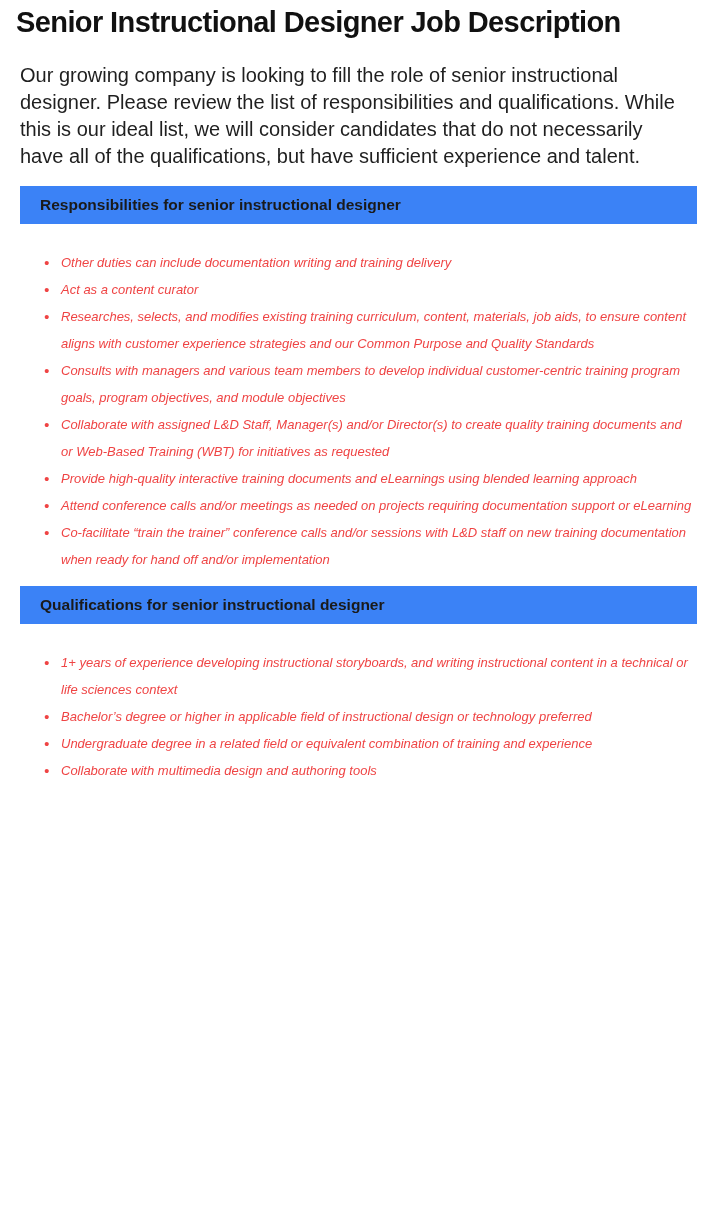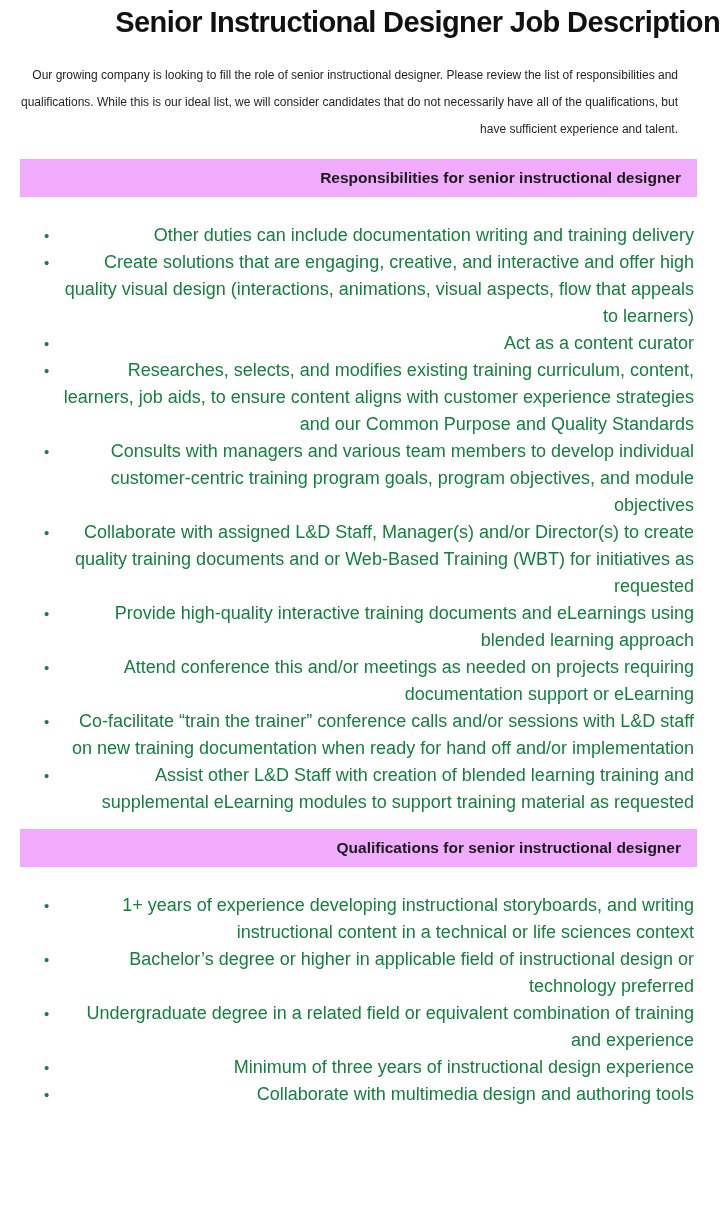--- a/index.html
+++ b/index.html
@@ -1,15 +1,15 @@
 <!DOCTYPE html>
 <html><head>
 <meta charset="utf-8">
 <style>
-  * { box-sizing: border-box; margin: 0; padding: 0; text-align: right; }
+  * { box-sizing: border-box; margin: 0; padding: 0; }
   html, body {
     background: #ffffff;
     width: 720px;
   }
   body {
     font-family: "Liberation Sans", "DejaVu Sans", sans-serif;
     color: #1c1c1c;
     position: relative;
     height: 1218px;
     overflow: hidden;
@@ -21,46 +21,47 @@
   h1.page-title {
     font-size: 29px;
     font-weight: bold;
     letter-spacing: -0.6px;
     color: #111111;
     margin: 0 0 0 16px;
     line-height: 1.15;
   }
   p.intro {
     margin: 23px 42px 0 20px;
-    font-size: 12px;
+    font-size: 20px;
     line-height: 27px;
     color: #1f1f1f;
     max-width: 660px;
   }
   .section-bar {
     margin: 16px 23px 0 20px;
-    background: #f0abfc;
+    background: #3b82f6;
     font-size: 15.5px;
     font-weight: bold;
     color: #1a1a1a;
     padding: 10px 16px 10px 20px;
     line-height: 18px;
   }
   ul.bullet-list {
     list-style: none;
     margin: 25px 26px 0 44px;
     padding: 0;
     max-width: 650px;
   }
   ul.bullet-list li {
     position: relative;
     padding-left: 17px;
-    font-size: 18px;
+    font-size: 13px;
     line-height: 27px;
-    color: #15803d;
+    color: #ef4444;
+    font-style: italic;
   }
   ul.bullet-list li::before {
     content: "\2022";
     position: absolute;
     left: 0;
     top: 0;
     font-size: 15px;
   }
   .qual-list { margin-top: 25px; }
 </style>
@@ -70,34 +71,31 @@
 <div class="page">
 
   <h1 class="page-title">Senior Instructional Designer Job Description</h1>
 
   <p class="intro">Our growing company is looking to fill the role of senior instructional designer. Please review the list of responsibilities and qualifications. While this is our ideal list, we will consider candidates that do not necessarily have all of the qualifications, but have sufficient experience and talent.</p>
 
   <div class="section-bar">Responsibilities for senior instructional designer</div>
 
   <ul class="bullet-list">
     <li>Other duties can include documentation writing and training delivery</li>
-    <li>Create solutions that are engaging, creative, and interactive and offer high quality visual design (interactions, animations, visual aspects, flow that appeals to learners)</li>
     <li>Act as a content curator</li>
-    <li>Researches, selects, and modifies existing training curriculum, content, learners, job aids, to ensure content aligns with customer experience strategies and our Common Purpose and Quality Standards</li>
+    <li>Researches, selects, and modifies existing training curriculum, content, materials, job aids, to ensure content aligns with customer experience strategies and our Common Purpose and Quality Standards</li>
     <li>Consults with managers and various team members to develop individual customer-centric training program goals, program objectives, and module objectives</li>
     <li>Collaborate with assigned L&amp;D Staff, Manager(s) and/or Director(s) to create quality training documents and or Web-Based Training (WBT) for initiatives as requested</li>
     <li>Provide high-quality interactive training documents and eLearnings using blended learning approach</li>
-    <li>Attend conference this and/or meetings as needed on projects requiring documentation support or eLearning</li>
+    <li>Attend conference calls and/or meetings as needed on projects requiring documentation support or eLearning</li>
     <li>Co-facilitate “train the trainer” conference calls and/or sessions with L&amp;D staff on new training documentation when ready for hand off and/or implementation</li>
-    <li>Assist other L&amp;D Staff with creation of blended learning training and supplemental eLearning modules to support training material as requested</li>
   </ul>
 
   <div class="section-bar" style="margin-top:13px;">Qualifications for senior instructional designer</div>
 
   <ul class="bullet-list qual-list">
     <li>1+ years of experience developing instructional storyboards, and writing instructional content in a technical or life sciences context</li>
     <li>Bachelor’s degree or higher in applicable field of instructional design or technology preferred</li>
     <li>Undergraduate degree in a related field or equivalent combination of training and experience</li>
-    <li>Minimum of three years of instructional design experience</li>
     <li>Collaborate with multimedia design and authoring tools</li>
   </ul>
 
 </div>
 
 </body></html>

